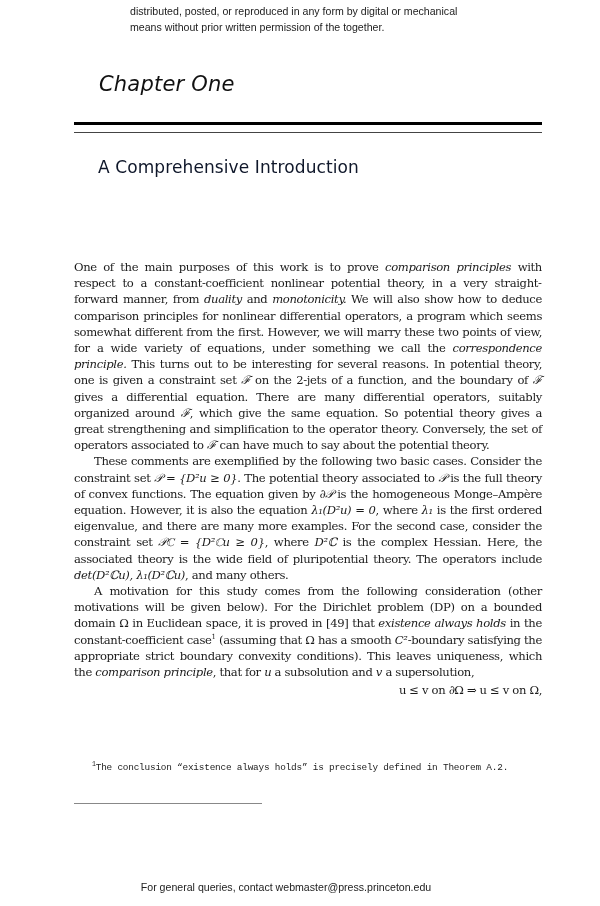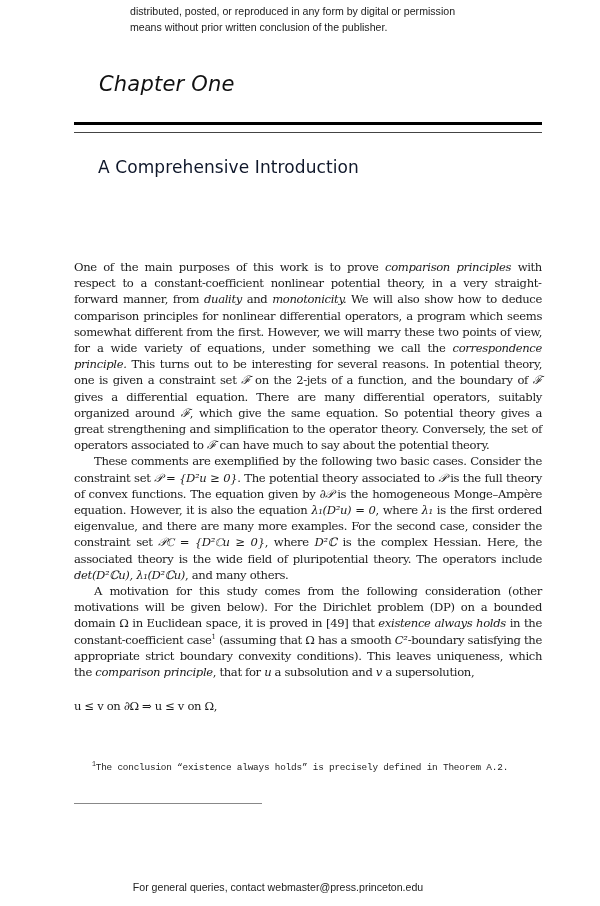--- a/index.html
+++ b/index.html
@@ -20,40 +20,40 @@
     font-family: "DejaVu Sans", sans-serif; font-size: 17px; color: #0f172a; letter-spacing: 0.1px;
   }
   .body-text {
     position: absolute; left: 74px; top: 259px; width: 468px;
     font-family: "DejaVu Serif", serif; font-size: 11.6px; line-height: 16.2px; color: #1a1a1a;
     letter-spacing: -0.35px;
   }
   .body-text p { margin: 0; text-align: justify; hyphens: manual; }
   .body-text p.indent { text-indent: 20px; }
   .body-text em { font-style: italic; }
-  .display-eq { text-align: left; margin: 18px 0 0 0; font-family: "DejaVu Serif", serif; }
+  .display-eq { text-align: right; margin: 2px 0 0 0; font-family: "DejaVu Serif", serif; }
   .math { font-style: italic; }
   sup.sm { font-size: 7px; line-height: 0; vertical-align: super; }
   .fn-rule { position: absolute; left: 74px; top: 803px; width: 188px; height: 1px; background: #888; }
   .footnote {
     position: absolute; left: 92px; top: 758px; width: 450px;
     font-family: Liberation Mono, monospace; font-size: 9.4px; line-height: 13px; color: #222; letter-spacing: -0.2px;
   }
   .footnote sup { font-size: 6.5px; }
   .footer {
-    position: absolute; left: 0; top: 881px; width: 556px; text-align: center;
+    position: absolute; left: 8px; top: 881px; width: 556px; text-align: center;
     font-family: "Liberation Sans", sans-serif; font-size: 10.6px; color: #222;
   }
 </style>
 </head>
 <body>
 
 <div class="copyright">
-  <div>distributed, posted, or reproduced in any form by digital or permission</div>
-  <div>means without prior written conclusion of the publisher.</div>
+  <div>distributed, posted, or reproduced in any form by digital or mechanical</div>
+  <div>means without prior written permission of the together.</div>
 </div>
 
 <div class="chapter-label">Chapter One</div>
 <div class="rule-thick"></div>
 <div class="rule-thin"></div>
 <div class="section-title">A Comprehensive Introduction</div>
 
 <div class="body-text">
   <p><span>One of the main purposes of this work is to prove </span><em>comparison principles</em><span> with respect to a constant-coefficient nonlinear potential theory, in a very straight­forward manner, from </span><em>duality</em><span> and </span><em>monotonicity.</em><span> We will also show how to deduce comparison principles for nonlinear differential operators, a program which seems somewhat different from the first. However, we will marry these two points of view, for a wide variety of equations, under something we call the </span><em>correspondence principle.</em><span> This turns out to be interesting for several reasons. In potential theory, one is given a constraint set </span><span class="math">ℱ</span><span> on the 2-jets of a function, and the boundary of </span><span class="math">ℱ</span><span> gives a differential equation. There are many differen­tial operators, suitably organized around </span><span class="math">ℱ</span><span>, which give the same equation. So potential theory gives a great strengthening and simplification to the operator theory. Conversely, the set of operators associated to </span><span class="math">ℱ</span><span> can have much to say about the potential theory.</span></p>
 

